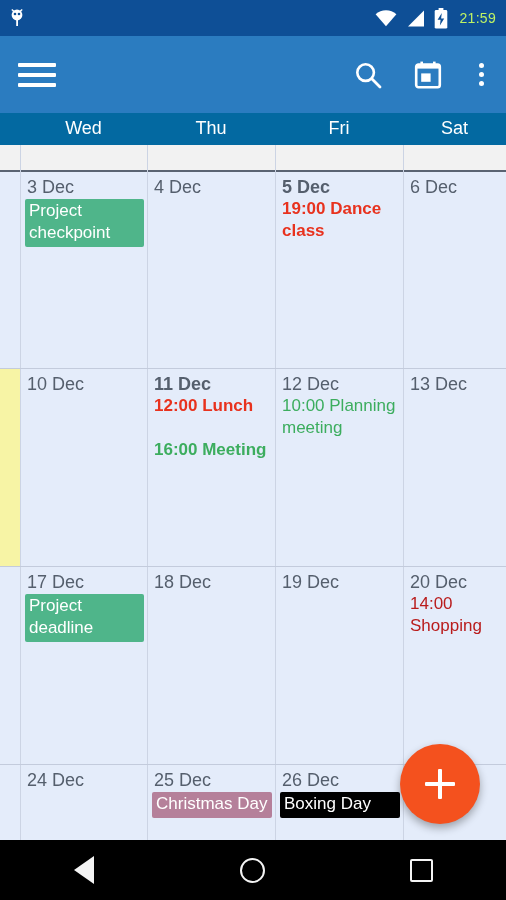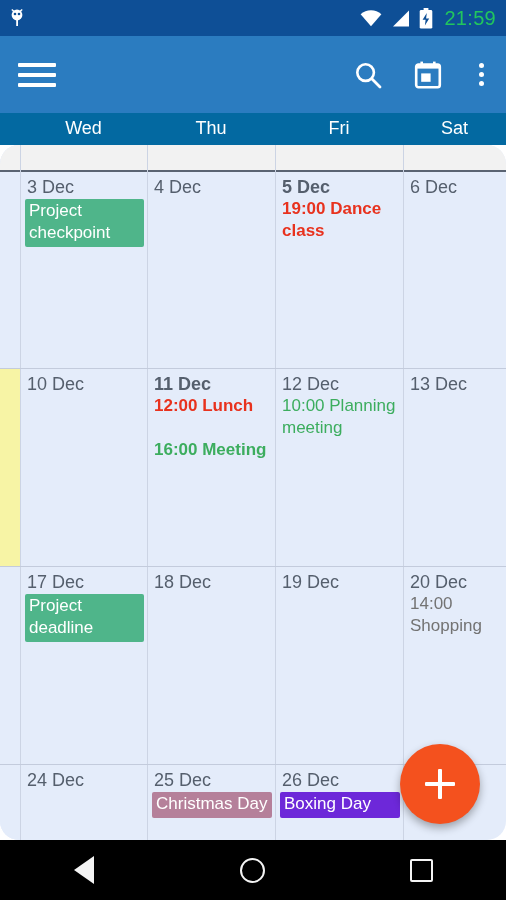--- a/index.html
+++ b/index.html
@@ -12,21 +12,21 @@
   }
 
   
   .statusbar{
     height:36px; background:#0e4f96; color:#ffffff;
     display:flex; align-items:center; padding:0 10px 0 8px;
     position:relative;
   }
   .sb-left{ display:flex; align-items:center; gap:6px; }
   .sb-right{ margin-left:auto; display:flex; align-items:center; gap:9px; }
-  .sb-clock{ font-size:20px; letter-spacing:.3px; color:#22c55e; padding-left:2px;}
+  .sb-clock{ font-size:14px; letter-spacing:.3px; color:#bef264; padding-left:2px;}
   .icon-svg{ display:block; }
 
   
   .appbar{
     background:#2b7cc0; height:77px; position:relative;
     display:flex; align-items:center; padding:0 14px 0 18px;
   }
   .hamburger{ width:38px; height:38px; display:flex; flex-direction:column;
     justify-content:center; gap:6px; cursor:pointer; }
   .hamburger span{ display:block; height:4px; background:#fff; border-radius:1px; width:38px; }
@@ -40,21 +40,21 @@
     background:#0369a1; height:32px; position:relative; color:#fff;
   }
   .wd{
     position:absolute; top:0; height:32px; line-height:30px;
     font-size:18px; text-align:center; color:#ffffff;
   }
 
   
   .calendar{
     position:absolute; left:0; right:0; top:145px; bottom:60px;
-    background:#e4ecfa; overflow:hidden;border-radius:19px;
+    background:#e4ecfa; overflow:hidden;
   }
   .weekcol{
     position:absolute; left:0; top:0; width:20px; bottom:0;
     background:#e4ecfa;
   }
   .wk-cell{ position:absolute; left:0; width:20px; }
   .wk-cell.gray{ background:#f2f2f2; }
   .wk-cell.today{ background:#f7f4a5; }
 
   .vline{ position:absolute; top:0; bottom:0; width:1px; background:#ccd4e4; }
@@ -255,37 +255,37 @@
   </div>
   <div class="cell" style="left:148px; top:422px; width:127px; height:197px;">
     <div class="daynum">18 Dec</div>
   </div>
   <div class="cell" style="left:276px; top:422px; width:127px; height:197px;">
     <div class="daynum">19 Dec</div>
   </div>
   <div class="cell" style="left:404px; top:422px; width:102px; height:197px;">
     <div class="daynum">20 Dec</div>
     <div class="events">
-      <div class="ev-text" style="color:#737373;">14:00 Shopping</div>
+      <div class="ev-text" style="color:#b91c1c;">14:00 Shopping</div>
     </div>
   </div>
 
   <div class="cell" style="left:21px;  top:620px; width:126px; height:76px;">
     <div class="daynum">24 Dec</div>
   </div>
   <div class="cell" style="left:148px; top:620px; width:127px; height:76px;">
     <div class="daynum">25 Dec</div>
     <div class="events">
       <div class="ev-block" style="background:#b5809a; white-space:nowrap;">Christmas Day</div>
     </div>
   </div>
   <div class="cell" style="left:276px; top:620px; width:127px; height:76px;">
     <div class="daynum">26 Dec</div>
     <div class="events">
-      <div class="ev-block" style="background:#6d28d9; white-space:nowrap;">Boxing Day</div>
+      <div class="ev-block" style="background:#000000; white-space:nowrap;">Boxing Day</div>
     </div>
   </div>
   <div class="cell" style="left:404px; top:620px; width:102px; height:76px;"></div>
 
 </div>
 
 <div class="fab">
   <div class="fab-plus"></div>
 </div>
 

